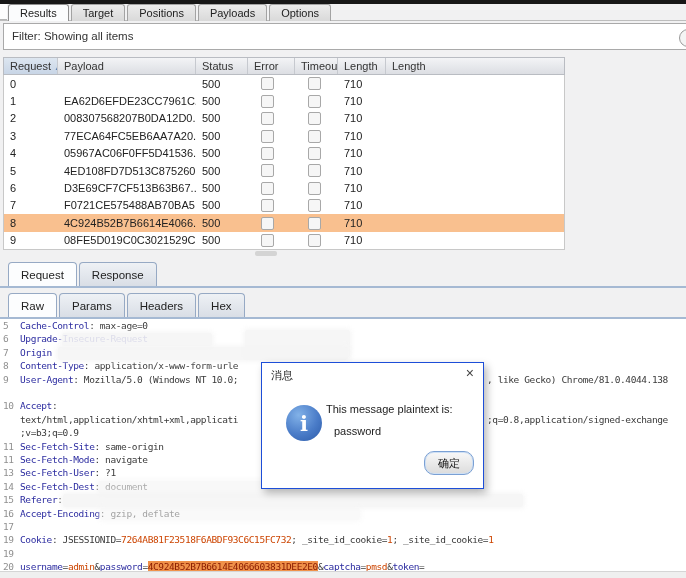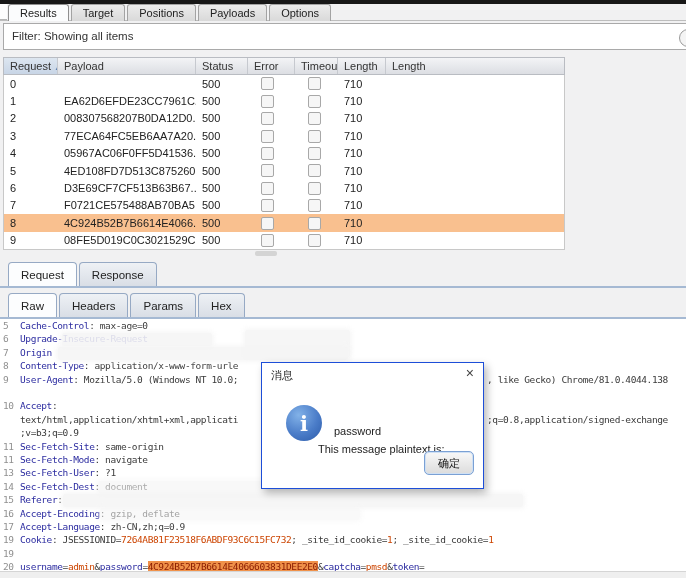--- a/index.html
+++ b/index.html
@@ -55,24 +55,24 @@
   .sx{background:#f0914a;color:#8a1c00;} 
   .patch{position:absolute;background:#f5f5f5;opacity:.88;border-radius:3px;box-shadow:0 0 4px 2px rgba(245,245,245,.9);}
   
   .dialog{position:absolute;left:261px;top:362px;width:221px;height:125px;background:#fff;
           border:1px solid #1d4ed8;box-shadow:3px 4px 8px rgba(0,0,0,.28);z-index:10;font-family:"Liberation Sans",sans-serif;letter-spacing:0;}
   .dlgtitle{position:absolute;left:9px;top:5px;font-size:11px;color:#222;}
   .dlgclose{position:absolute;right:9px;top:3px;font-size:14px;color:#444;cursor:default;line-height:14px;}
   .dlgicon{position:absolute;left:24px;top:42px;width:36px;height:36px;border-radius:50%;
            background:radial-gradient(circle at 35% 28%,#82b2e8 0%,#4a7cc8 55%,#2b5aa8 100%);
            color:#fff;font:bold 21px "DejaVu Serif",serif;display:flex;align-items:center;justify-content:center;}
-  .dlgmsg1{position:absolute;left:56px;top:40px;font-size:11px;color:#222;margin-top:40px;}
+  .dlgmsg1{position:absolute;left:64px;top:40px;font-size:11px;color:#222;}
   .dlgmsg2{position:absolute;left:72px;top:62px;font-size:11px;color:#222;}
   .dlgbtn{position:absolute;left:162px;top:88px;width:48px;height:22px;font-size:11px;color:#111;
-          background:linear-gradient(#f8f8f8,#dcdcdc);border:1px solid #7aa0d4;border-radius:5px;
+          background:linear-gradient(#f8f8f8,#dcdcdc);border:1px solid #7aa0d4;border-radius:10px;
           box-shadow:inset 0 0 0 1px #cfe0f4;display:flex;align-items:center;justify-content:center;cursor:default;}
   
   .htrack{position:absolute;left:0;top:571px;width:686px;height:7px;background:#efefef;border-top:1px solid #d5d5d5;}
 </style>
 </head>
 <body>
 
 <div class="topstrip"></div>
 <div class="tabnotch"></div>
 <div class="tabline"></div>
@@ -199,22 +199,22 @@
 <div class="splitter"></div>
 
 <div class="subtabs" style="left:8px;top:262px;">
   <div class="stab sel">Request</div>
   <div class="stab">Response</div>
 </div>
 <div class="subline" style="top:286px;"></div>
 
 <div class="subtabs" style="left:8px;top:293px;">
   <div class="stab sel">Raw</div>
+  <div class="stab">Params</div>
   <div class="stab">Headers</div>
-  <div class="stab">Params</div>
   <div class="stab">Hex</div>
 </div>
 <div class="subline" style="top:317px;"></div>
 
 <div class="editor">
   <div style="position:absolute;left:0;top:0;width:686px;height:252px;">
       <div class="rline" style="top: 1px; width: 686px;">
         <span class="lnum">5</span>
         <span class="ltext"><span class="sh">Cache-Control</span><span class="sp">: max-age=0</span></span>
       </div>
@@ -267,21 +267,20 @@
       <div class="rline" style="top: 175.2px; width: 686px;">
         <span class="lnum">15</span>
         <span class="ltext"><span class="sh">Referer</span><span class="sp">:</span></span>
       </div>
       <div class="rline" style="top: 188.6px; width: 686px;">
         <span class="lnum">16</span>
         <span class="ltext"><span class="sh">Accept-Encoding</span><span class="sp">: gzip, deflate</span></span>
       </div>
       <div class="rline" style="top: 202px; width: 686px;">
         <span class="lnum">17</span>
-        <span class="ltext"><span class="sh">Accept-Language</span><span class="sp">: zh-CN,zh;q=0.9</span></span>
       </div>
       <div class="rline" style="top: 215.4px; width: 686px;">
         <span class="lnum">19</span>
         <span class="ltext"><span class="sh">Cookie</span><span class="sp">: JSESSIONID=</span><span class="sv">7264AB81F23518F6ABDF93C6C15FC732</span><span class="sp">; _site_id_cookie=</span><span class="sv">1</span><span class="sp">; _site_id_cookie=</span><span class="sv">1</span></span>
       </div>
       <div class="rline" style="top: 228.8px; width: 686px;">
         <span class="lnum">19</span>
         <span class="ltext"></span>
       </div>
       <div class="rline" style="top: 242.2px; width: 686px;">

